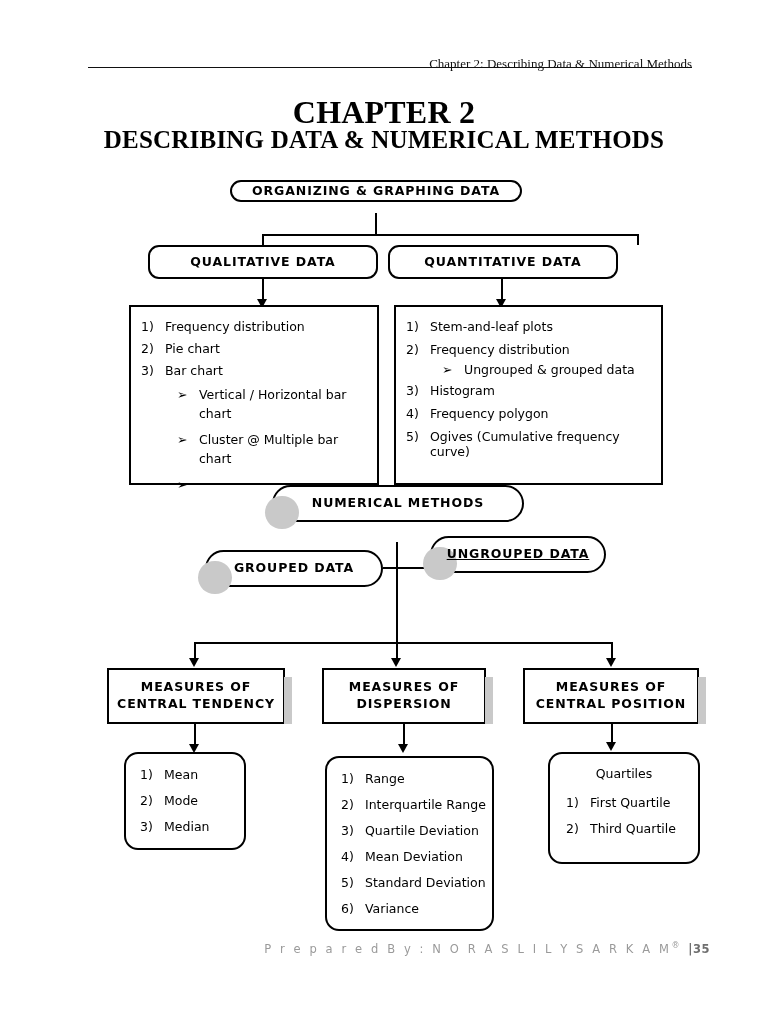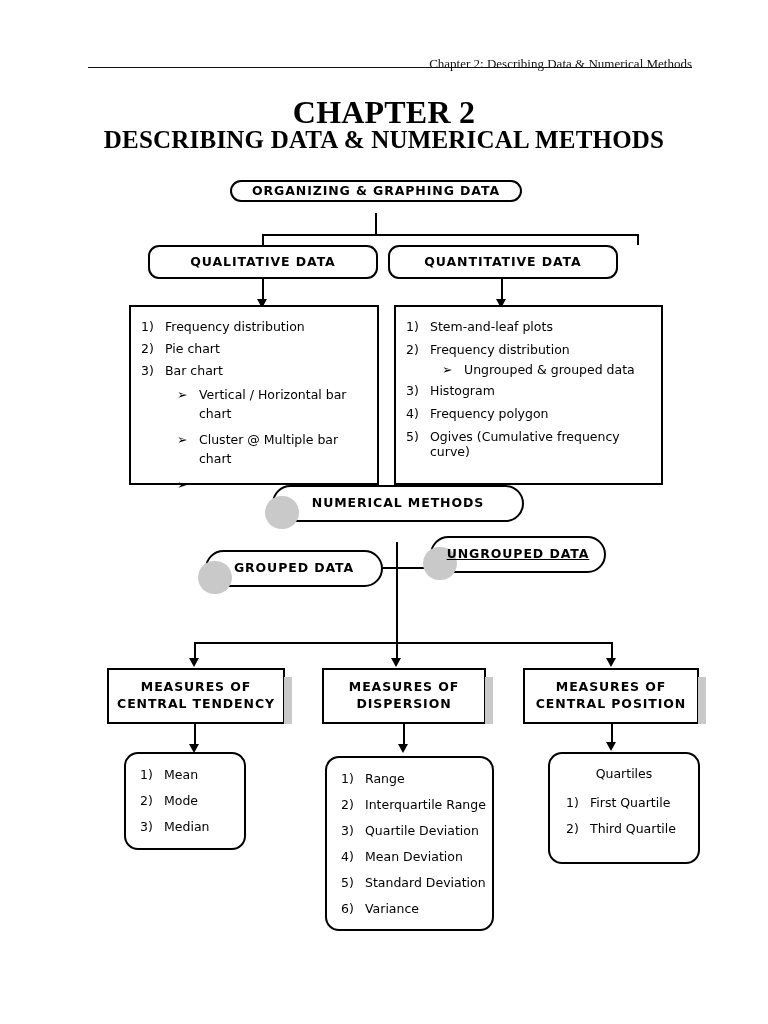--- a/index.html
+++ b/index.html
@@ -257,14 +257,18 @@
     <div class="li" style="margin-bottom:11px;padding-left:16px;">
       <span class="num">1)</span>
       <span class="txt">First Quartile</span>
     </div>
     <div class="li" style="padding-left:16px;">
       <span class="num">2)</span>
       <span class="txt">Third Quartile</span>
     </div>
   </div>
 
+  <div class="footer">
+    <span>P r e p a r e d   B y :   N O R   A S L I L Y   S A R K A M</span><sup>®</sup>
+    <span class="pg">|</span><span class="pg">35</span>
+  </div>
 
 </div>
 
 </body></html>

